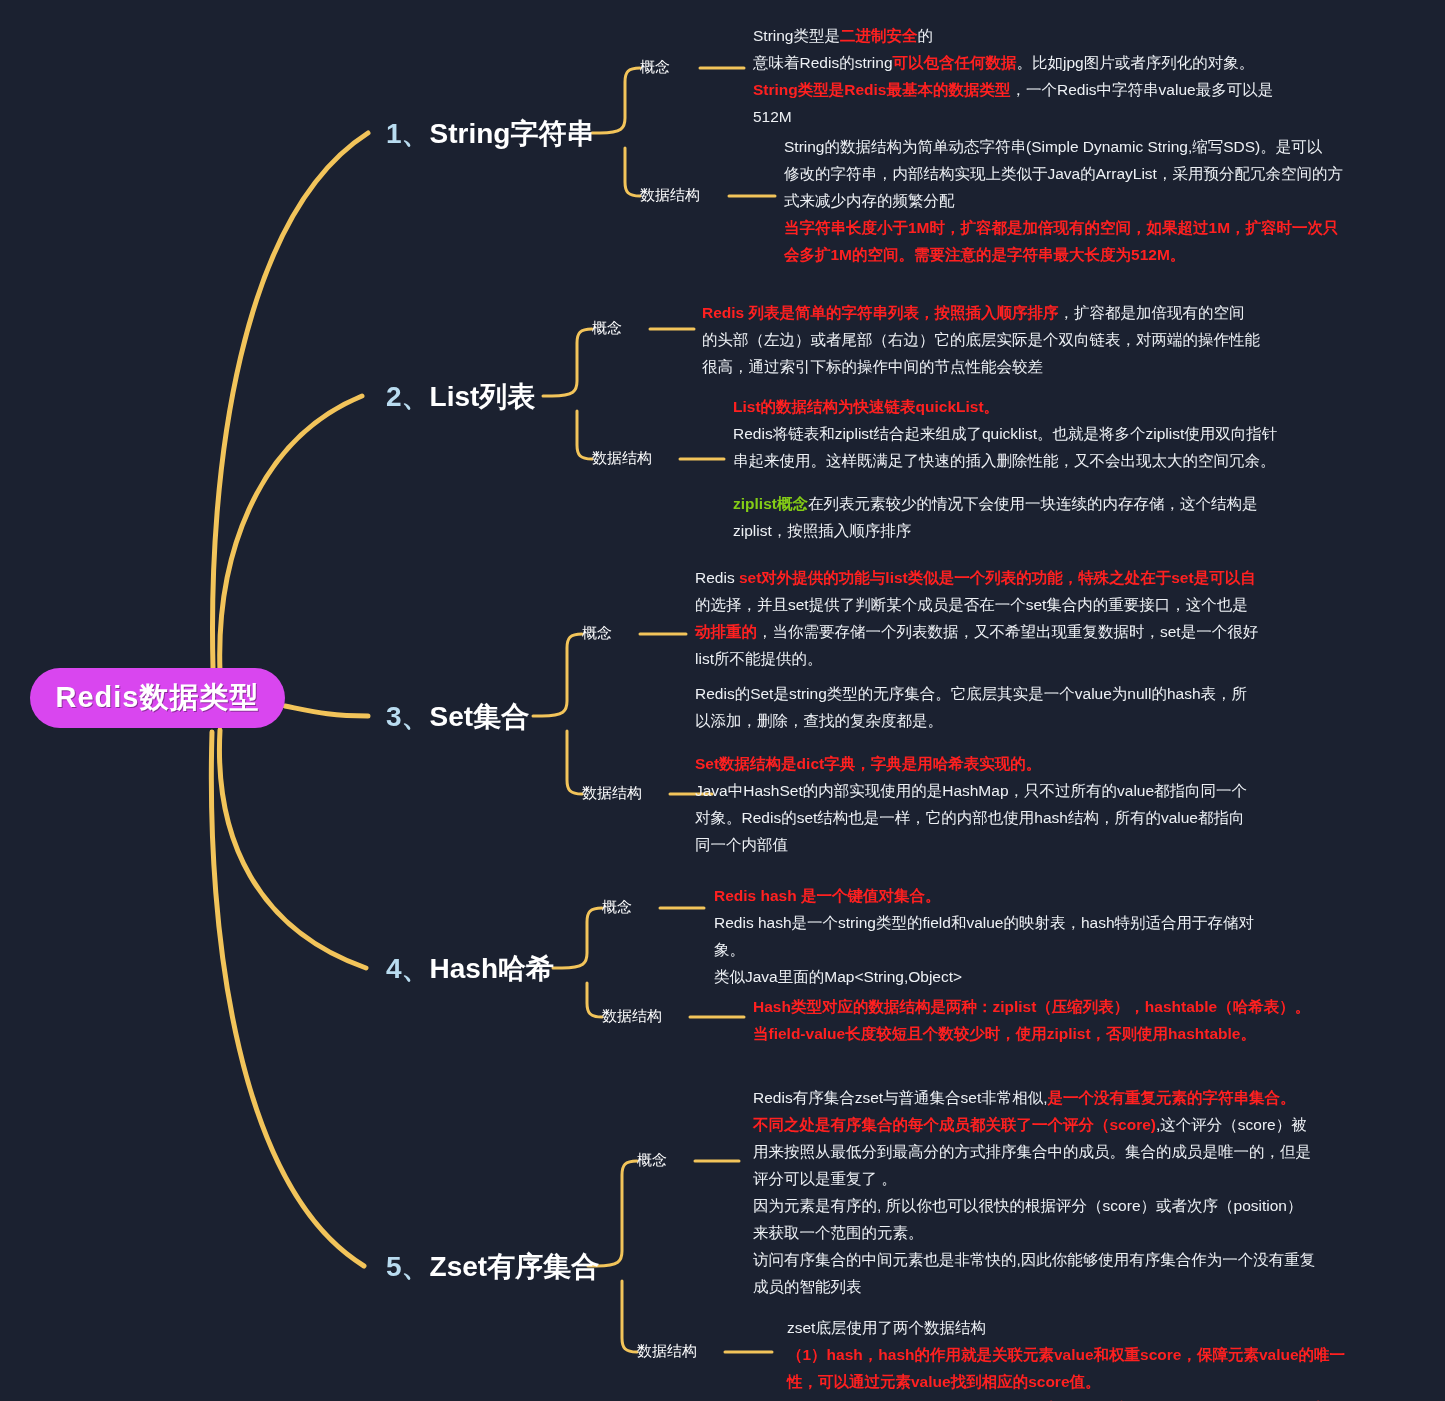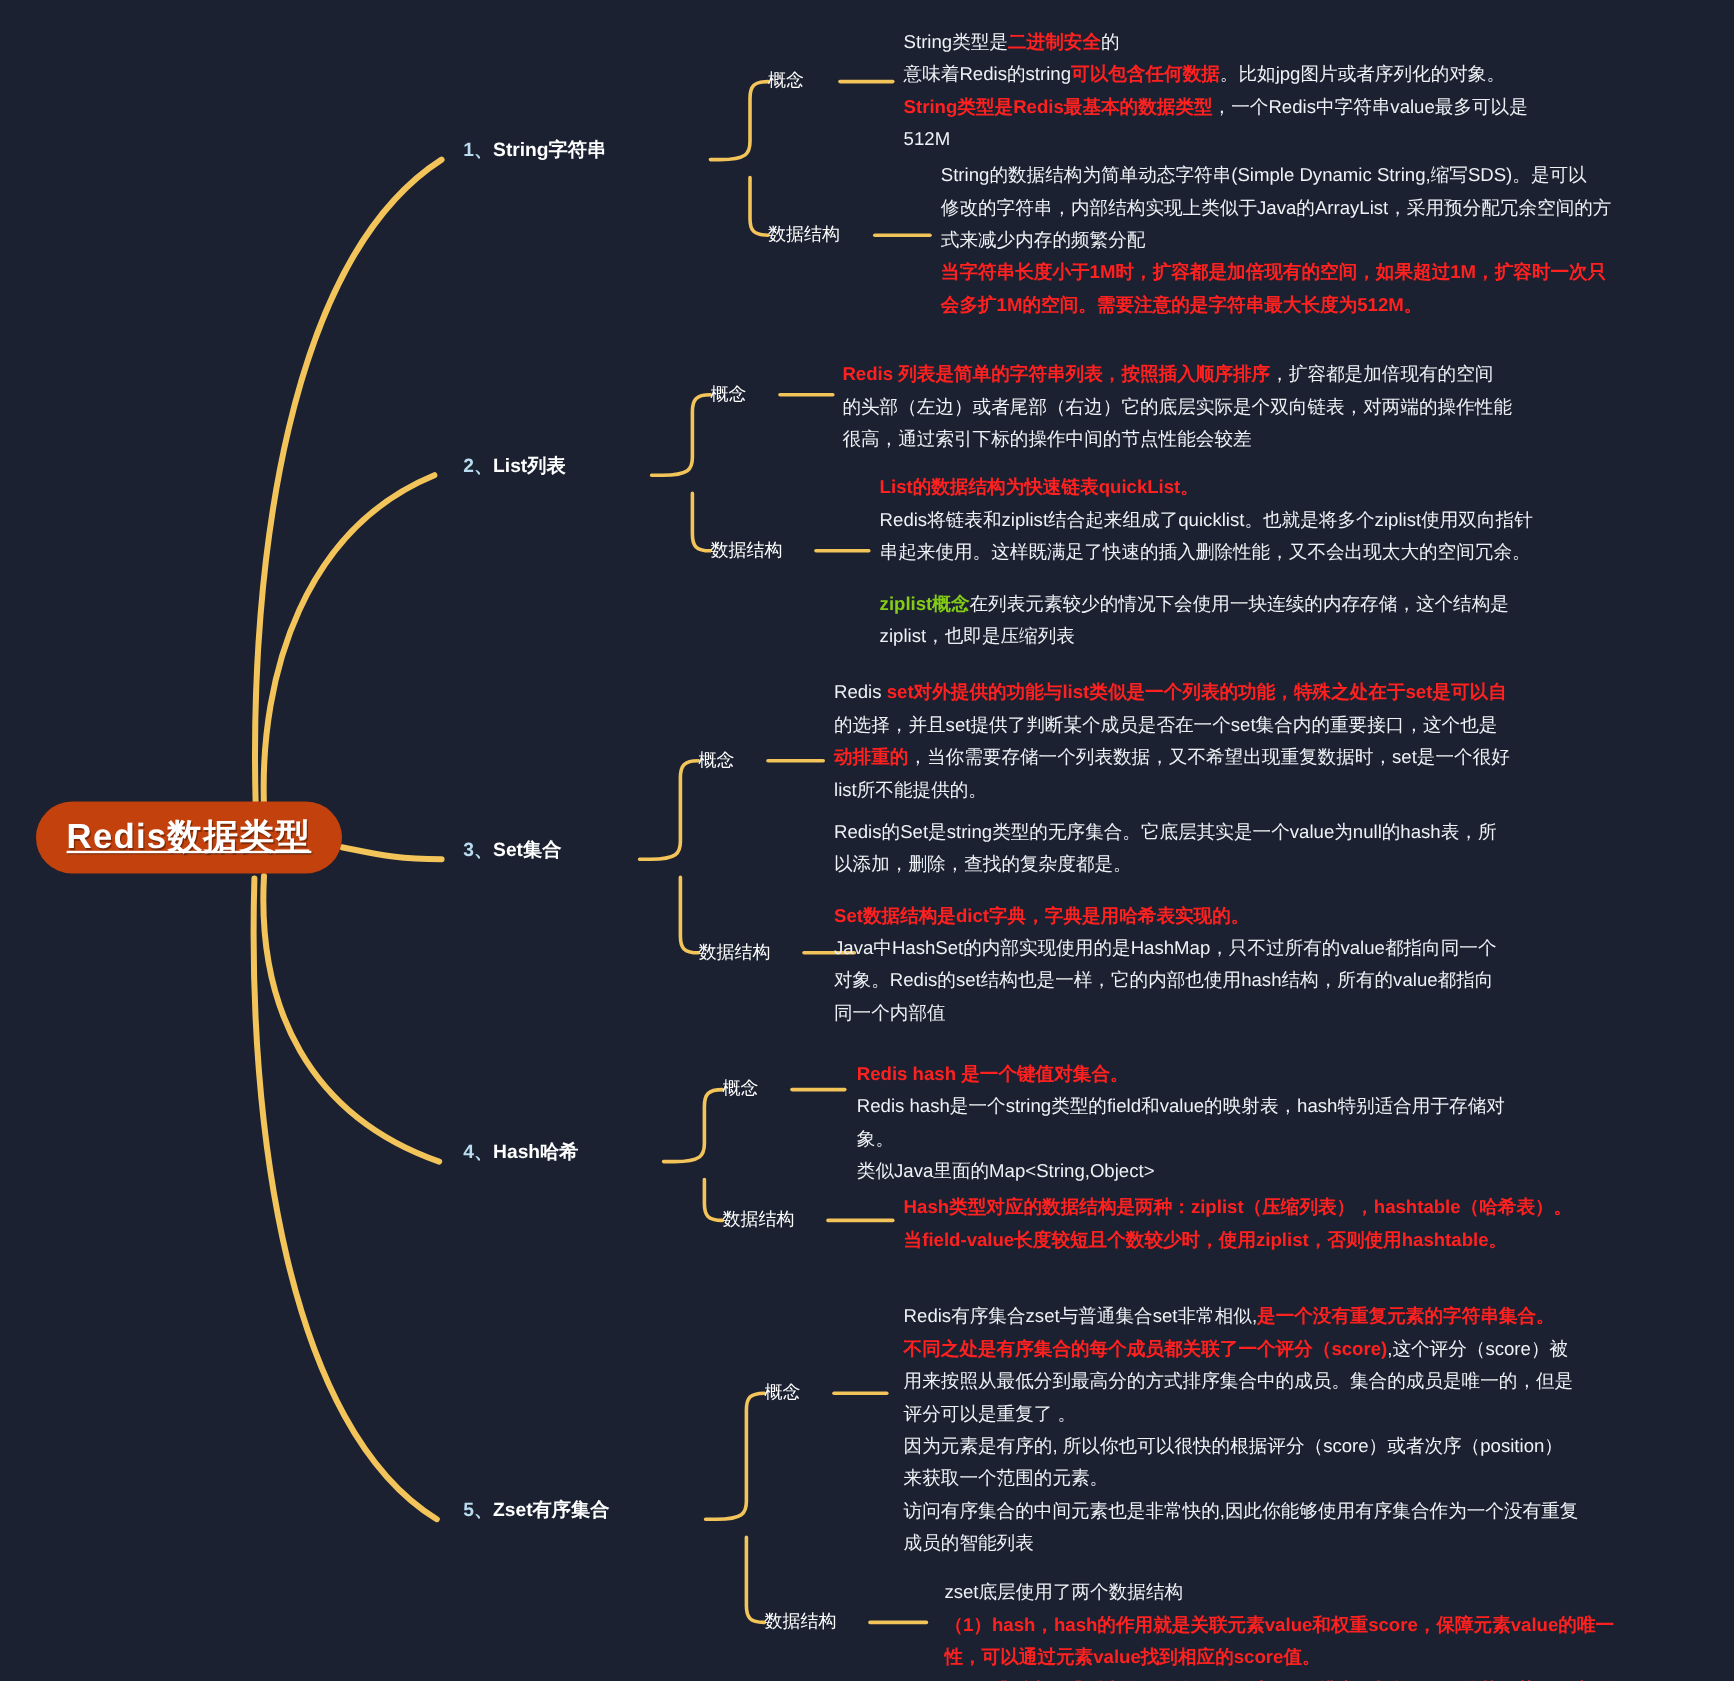--- a/index.html
+++ b/index.html
@@ -7,34 +7,33 @@
     width:1445px;height:1401px;position:relative;overflow:hidden;
     font-family:"Liberation Sans","DejaVu Sans",sans-serif;
     background:#1b2130;color:#ffffff;
   }
   #mapsvg{position:absolute;left:0;top:0;width:1445px;height:1401px;}
   .node{position:absolute;}
 
   
   .root{
     left:30px;top:668px;width:255px;height:60px;
-    background:#c2410c;border-radius:30px;
+    background:#d946ef;border-radius:30px;
     display:flex;align-items:center;justify-content:center;
     box-shadow:0 0 0 0 rgba(0,0,0,0);
     z-index:5;
-    text-decoration:underline;
   }
   .root-label{
     font-size:29px;font-weight:bold;color:#ffffff;letter-spacing:1px;
     text-shadow:1px 1px 0 rgba(0,0,0,.35);
   }
 
   
   .topic{
-    font-size:16px;font-weight:bold;color:#ffffff;white-space:nowrap;
+    font-size:28px;font-weight:bold;color:#ffffff;white-space:nowrap;
     z-index:4;
   }
   .topic .num{color:#b9dcf0;}
 
   
   .sublabel{
     font-size:15px;color:#ffffff;white-space:nowrap;z-index:4;
   }
 
   
@@ -146,21 +145,21 @@
     <p><span class="red">Redis 列表是简单的字符串列表，按照插入顺序排序</span><span class="w">，扩容都是加倍现有的空间</span></p>
     <p><span class="w">的头部（左边）或者尾部（右边）它的底层实际是个双向链表，对两端的操作性能</span></p>
     <p><span class="w">很高，通过索引下标的操作中间的节点性能会较差</span></p>
   </div>
 <div class="node leaf" style="left:728px;top:391px;width:610px;">
     <p><span class="red">List的数据结构为快速链表quickList。</span></p>
     <p><span class="w">Redis将链表和ziplist结合起来组成了quicklist。也就是将多个ziplist使用双向指针</span></p>
     <p><span class="w">串起来使用。这样既满足了快速的插入删除性能，又不会出现太大的空间冗余。</span></p>
     <div class="sp"></div>
     <p><span class="orange">ziplist概念</span><span class="w">在列表元素较少的情况下会使用一块连续的内存存储，这个结构是</span></p>
-    <p><span class="w">ziplist，也即是压缩列表</span></p>
+    <p><span class="w">ziplist，按照插入顺序排序</span></p>
   </div>
 
 <div class="node leaf" style="left:690px;top:562px;width:640px;">
     <p><span class="w">Redis </span><span class="red">set对外提供的功能与list类似是一个列表的功能，特殊之处在于set是可以自</span></p>
     <p><span class="w">的选择，并且set提供了判断某个成员是否在一个set集合内的重要接口，这个也是</span></p>
     <p><span class="red">动排重的</span><span class="w">，当你需要存储一个列表数据，又不希望出现重复数据时，set是一个很好</span></p>
     <p><span class="w">list所不能提供的。</span></p>
   </div>
 <div class="node leaf" style="left:690px;top:678px;width:640px;">
     <p><span class="w">Redis的Set是string类型的无序集合。它底层其实是一个value为null的hash表，所</span></p>

